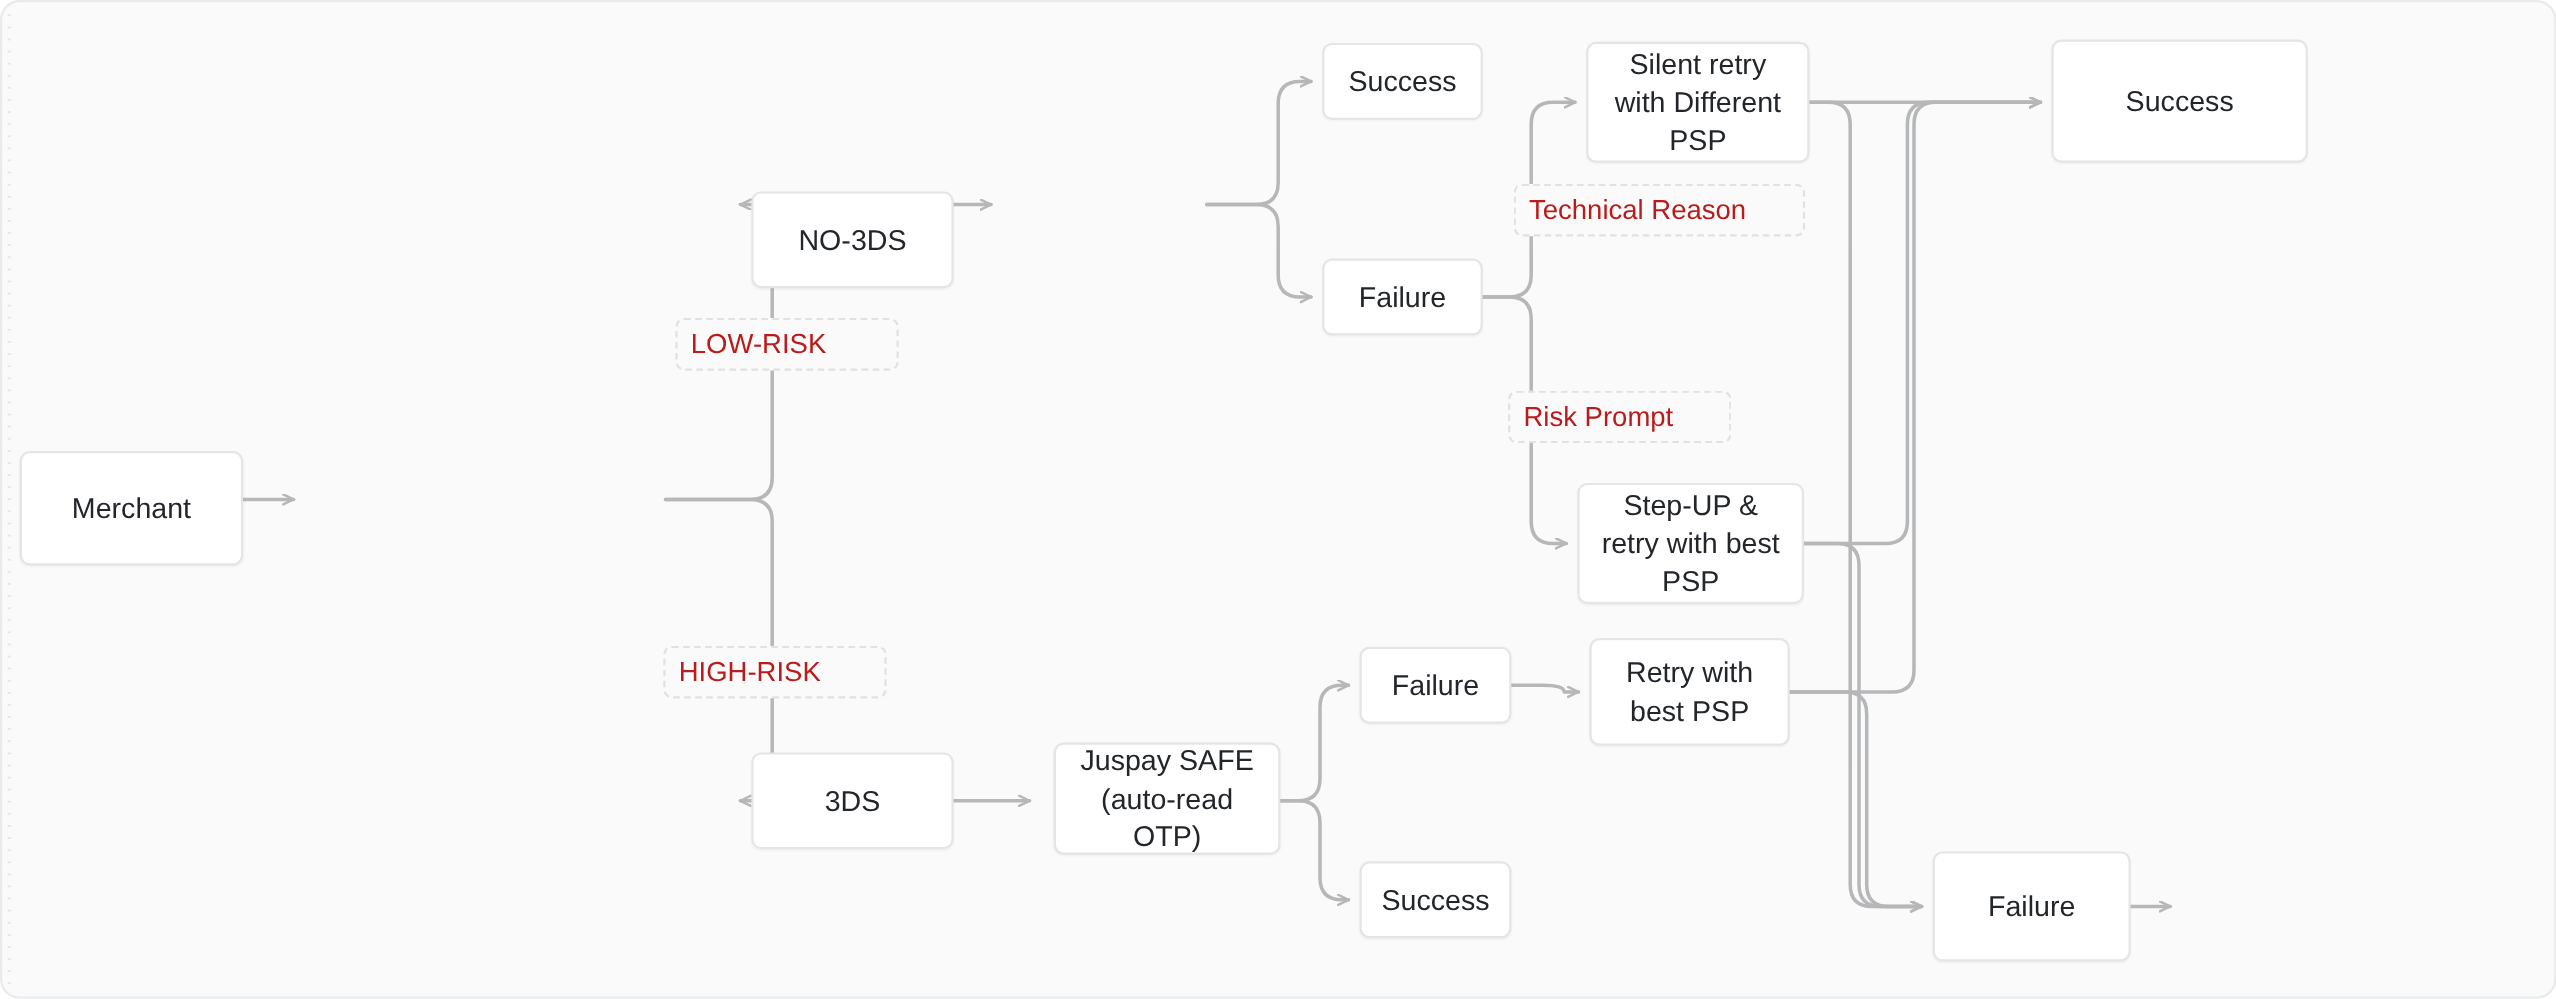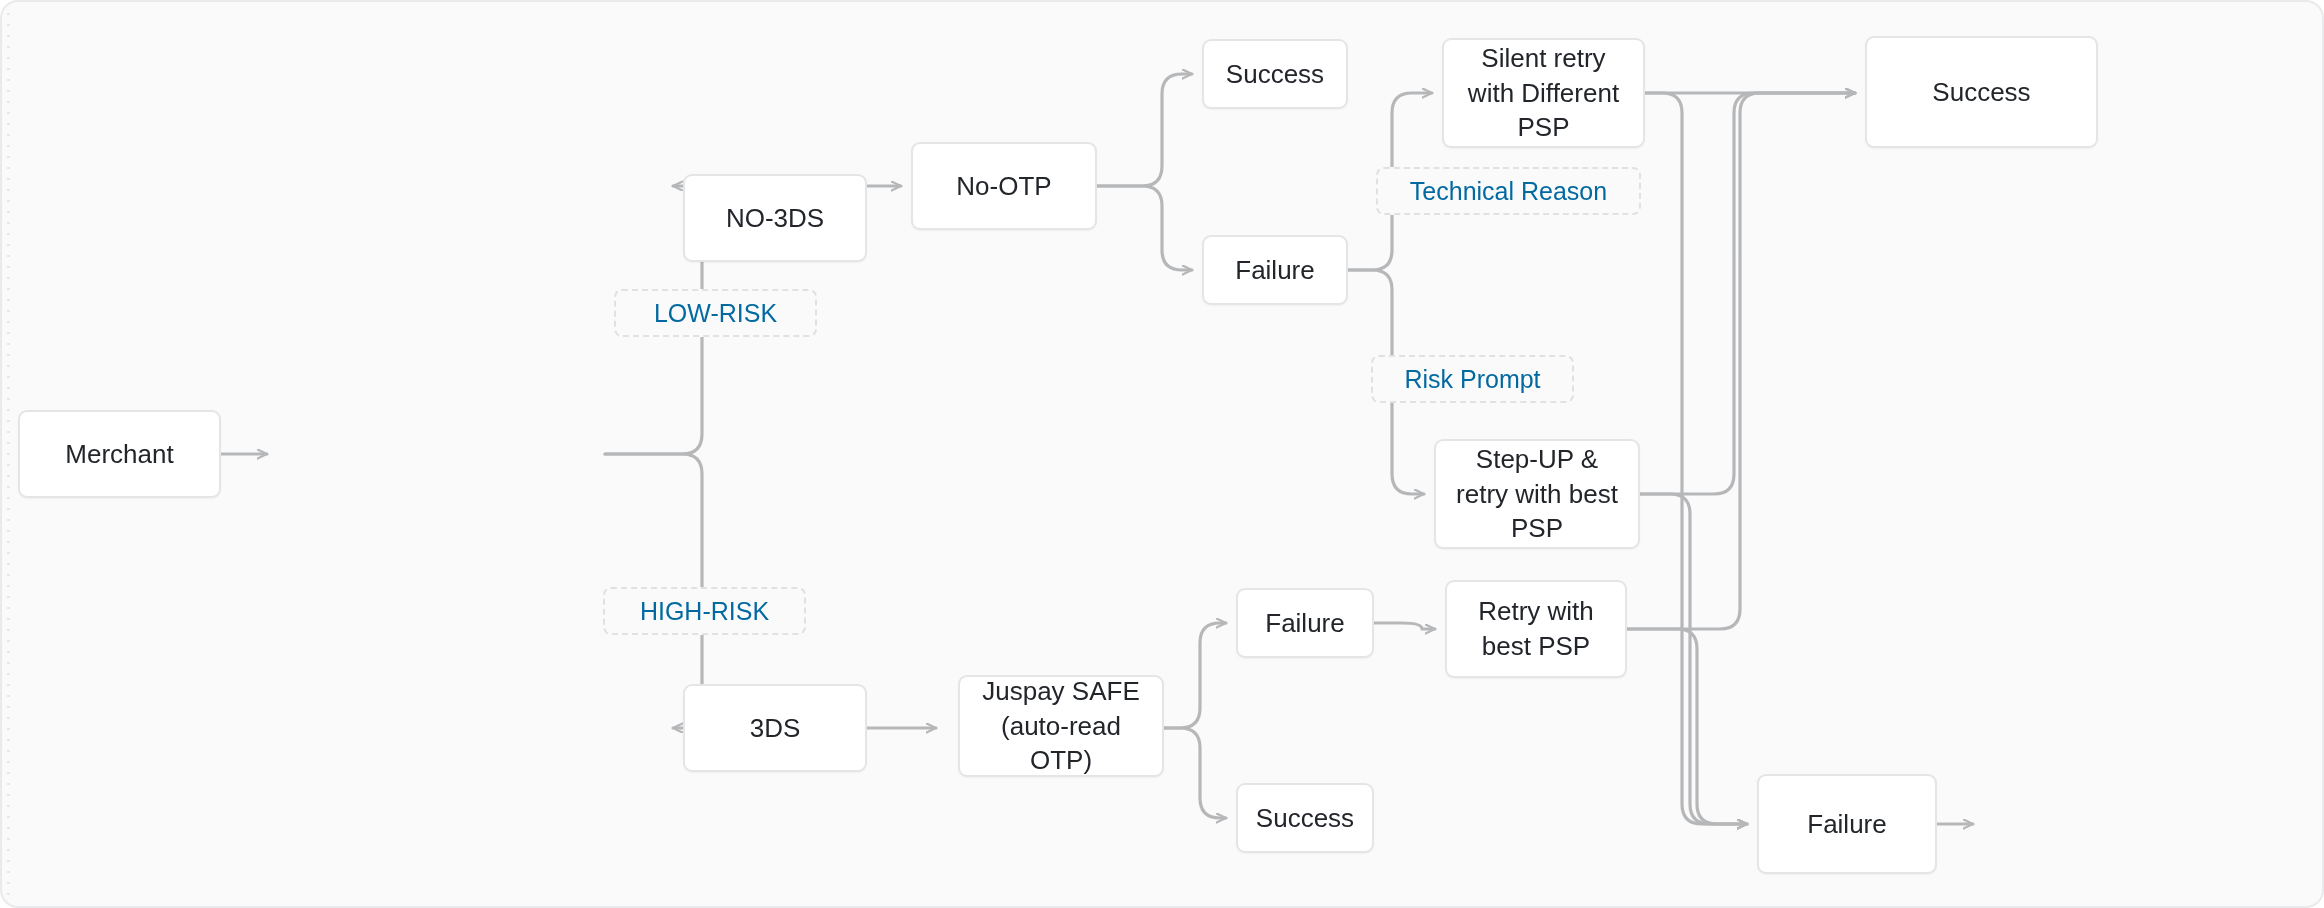--- a/index.html
+++ b/index.html
@@ -55,22 +55,21 @@
   }
   .node.multiline { font-size: 26px; }
   .label-chip {
     position: absolute;
     box-sizing: border-box;
     background: #fafafa;
     border: 2px dashed #e0e1e3;
     border-radius: 8px;
     display: flex;
     align-items: center;
-    justify-content: center;
-    color: #0369a1;
+    color: #b91c1c;
     font-size: 25px;
     padding: 4px 12px;
     white-space: nowrap;
   }
 </style>
 </head>
 <body>
 
 <div id="canvas">
 
@@ -112,32 +111,29 @@
 
       <path d="M 1150 726 L 1178 726 Q 1198 726 1198 706 L 1198 641 Q 1198 621 1218 621 L 1224 621" marker-end="url(#ah)"></path>
       <path d="M 1150 726 L 1178 726 Q 1198 726 1198 746 L 1198 796 Q 1198 816 1218 816 L 1224 816" marker-end="url(#ah)"></path>
 
       <path d="M 1372 621 L 1400 621 Q 1420 621 1420 627 L 1433 627" marker-end="url(#ah)"></path>
 
       <path d="M 1935 822 L 1971 822" marker-end="url(#ah)"></path>
     </g>
   </svg>
 
-  <div class="node" style="left:16px; top:408px; width:203px; height:88px;">
+  <div class="node" style="left:16px; top:408px; width:203px; height:104px;">
     <span>Merchant</span>
   </div>
 
 
   <div class="node" style="left:681px; top:140px; width:184px; height:88px;margin-top:32px;">
     <span>NO-3DS</span>
   </div>
 
-  <div class="node" style="left:909px; top:140px; width:186px; height:88px;">
-    <span>No-OTP</span>
-  </div>
 
   <div class="node" style="left:1200px; top:37px; width:146px; height:70px;">
     <span>Success</span>
   </div>
 
   <div class="node" style="left:1200px; top:233px; width:146px; height:70px;">
     <span>Failure</span>
   </div>
 
   <div class="node multiline" style="left:1432px; top:437px; width:206px; height:110px;">

